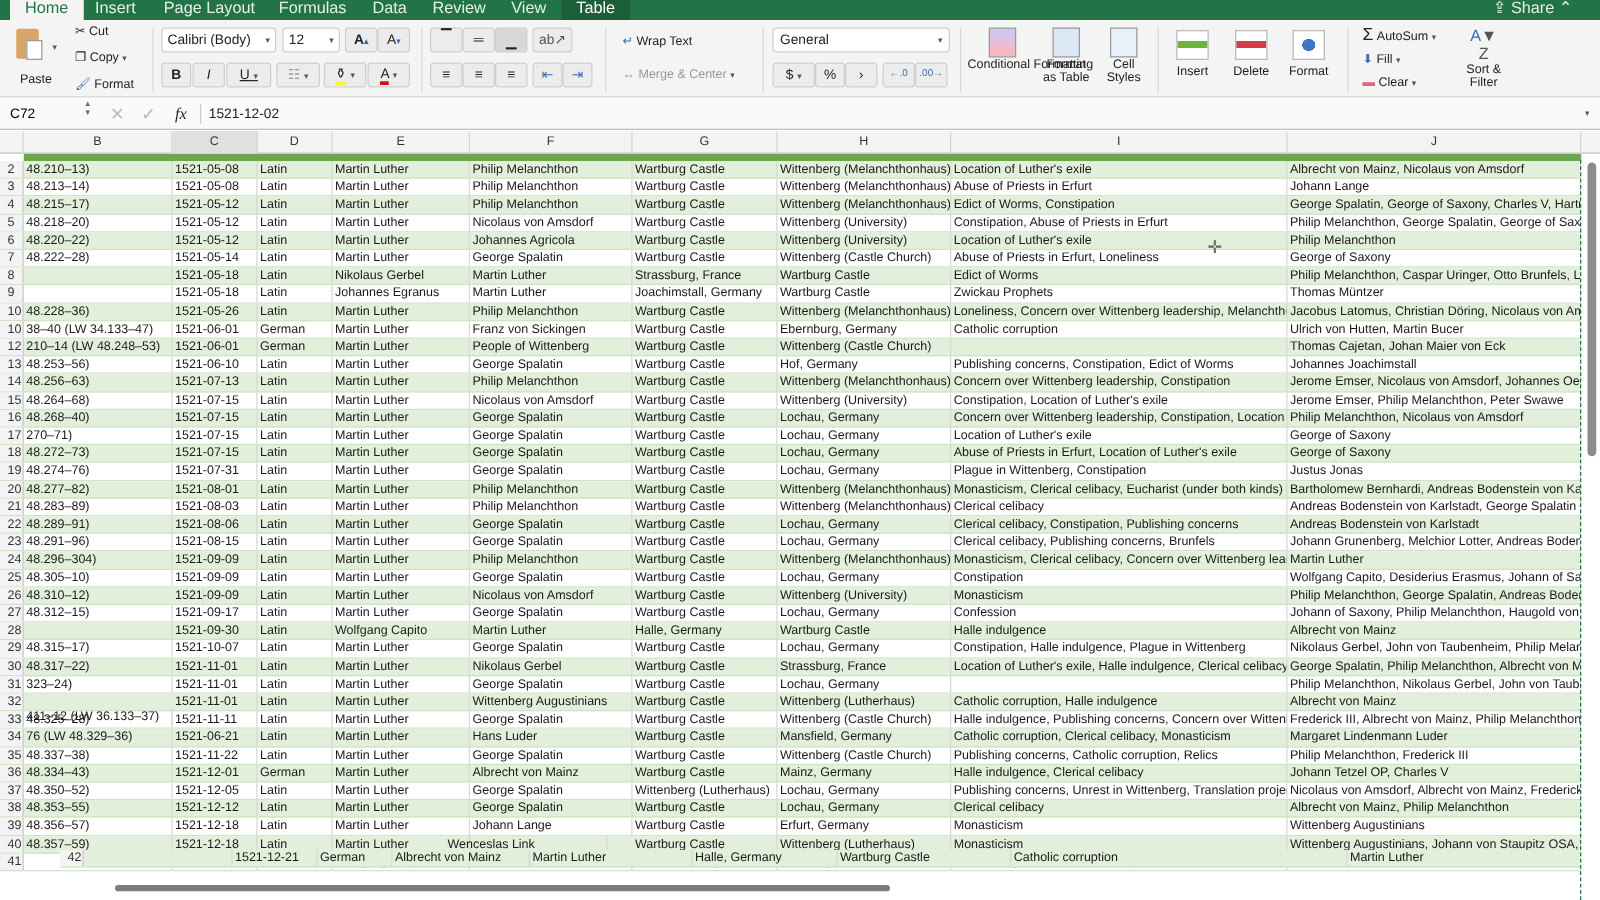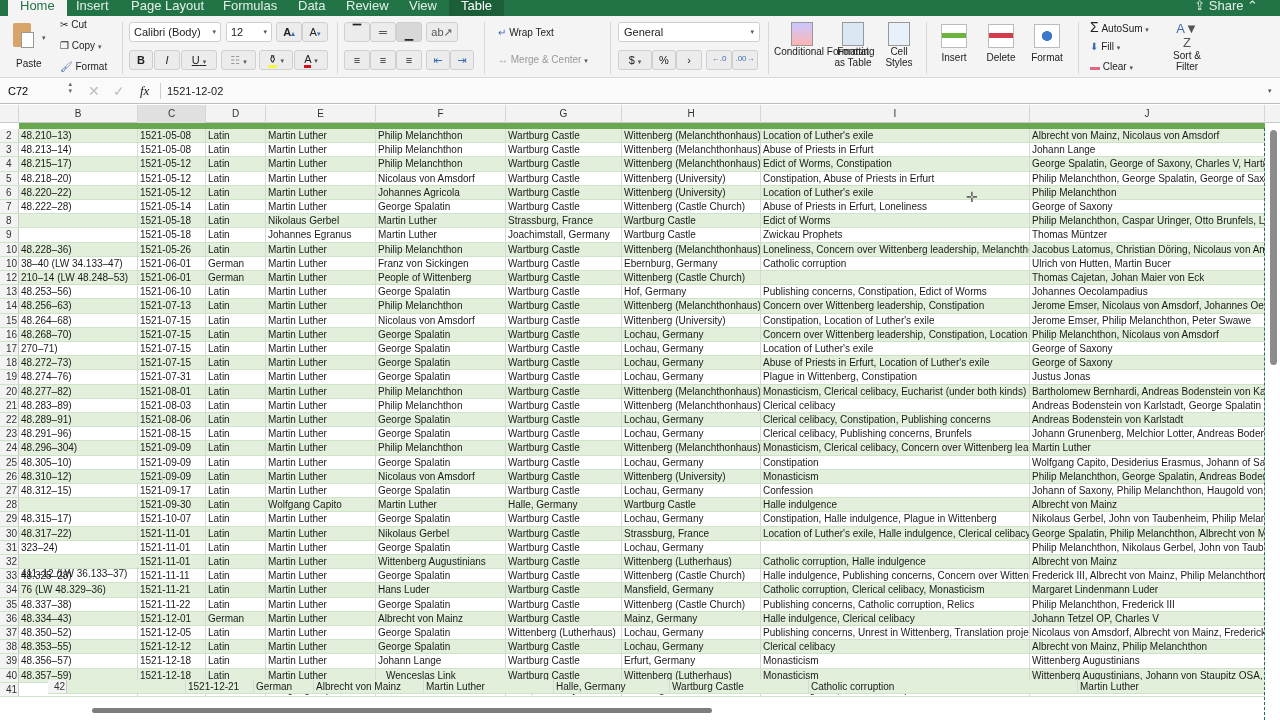--- a/index.html
+++ b/index.html
@@ -290,21 +290,21 @@
     <div class="row" style="top: 162.2px;">
       <div class="rownum">13</div>
       <div class="cell" style="left: 19px; width: 119px;">48.253–56)</div>
       <div class="cell" style="left: 138px; width: 68px;">1521-06-10</div>
       <div class="cell" style="left: 206px; width: 60px;">Latin</div>
       <div class="cell" style="left: 266px; width: 110px;">Martin Luther</div>
       <div class="cell" style="left: 376px; width: 130px;">George Spalatin</div>
       <div class="cell" style="left: 506px; width: 116px;">Wartburg Castle</div>
       <div class="cell" style="left: 622px; width: 139px;">Hof, Germany</div>
       <div class="cell" style="left: 761px; width: 269px;">Publishing concerns, Constipation, Edict of Worms</div>
-      <div class="cell" style="left: 1030px; width: 235px; overflow: hidden;">Johannes Oecolampadius</div>
+      <div class="cell" style="left: 1030px; width: 235px; overflow: hidden;">Johannes Joachimstall</div>
     </div>
     <div class="row alt" style="top: 176.4px;">
       <div class="rownum">14</div>
       <div class="cell" style="left: 19px; width: 119px;">48.256–63)</div>
       <div class="cell" style="left: 138px; width: 68px;">1521-07-13</div>
       <div class="cell" style="left: 206px; width: 60px;">Latin</div>
       <div class="cell" style="left: 266px; width: 110px;">Martin Luther</div>
       <div class="cell" style="left: 376px; width: 130px;">Philip Melanchthon</div>
       <div class="cell" style="left: 506px; width: 116px;">Wartburg Castle</div>
       <div class="cell" style="left: 622px; width: 139px;">Wittenberg (Melanchthonhaus)</div>
@@ -318,21 +318,21 @@
       <div class="cell" style="left: 206px; width: 60px;">Latin</div>
       <div class="cell" style="left: 266px; width: 110px;">Martin Luther</div>
       <div class="cell" style="left: 376px; width: 130px;">Nicolaus von Amsdorf</div>
       <div class="cell" style="left: 506px; width: 116px;">Wartburg Castle</div>
       <div class="cell" style="left: 622px; width: 139px;">Wittenberg (University)</div>
       <div class="cell" style="left: 761px; width: 269px;">Constipation, Location of Luther's exile</div>
       <div class="cell" style="left: 1030px; width: 235px; overflow: hidden;">Jerome Emser, Philip Melanchthon, Peter Swawe</div>
     </div>
     <div class="row alt" style="top: 204.8px;">
       <div class="rownum">16</div>
-      <div class="cell" style="left: 19px; width: 119px;">48.268–70)</div>
+      <div class="cell" style="left: 19px; width: 119px;">48.268–40)</div>
       <div class="cell" style="left: 138px; width: 68px;">1521-07-15</div>
       <div class="cell" style="left: 206px; width: 60px;">Latin</div>
       <div class="cell" style="left: 266px; width: 110px;">Martin Luther</div>
       <div class="cell" style="left: 376px; width: 130px;">George Spalatin</div>
       <div class="cell" style="left: 506px; width: 116px;">Wartburg Castle</div>
       <div class="cell" style="left: 622px; width: 139px;">Lochau, Germany</div>
       <div class="cell" style="left: 761px; width: 269px;">Concern over Wittenberg leadership, Constipation, Location o</div>
       <div class="cell" style="left: 1030px; width: 235px; overflow: hidden;">Philip Melanchthon, Nicolaus von Amsdorf</div>
     </div>
     <div class="row" style="top: 219px;">
@@ -535,21 +535,21 @@
       <div class="cell" style="left: 266px; width: 110px;">Martin Luther</div>
       <div class="cell" style="left: 376px; width: 130px;">George Spalatin</div>
       <div class="cell" style="left: 506px; width: 116px;">Wartburg Castle</div>
       <div class="cell" style="left: 622px; width: 139px;">Wittenberg (Castle Church)</div>
       <div class="cell" style="left: 761px; width: 269px;">Halle indulgence, Publishing concerns, Concern over Wittenberg</div>
       <div class="cell" style="left: 1030px; width: 235px; overflow: hidden;">Frederick III, Albrecht von Mainz, Philip Melanchthon, Geo</div>
     </div>
     <div class="row alt" style="top: 460.4px;">
       <div class="rownum">34</div>
       <div class="cell" style="left: 19px; width: 119px;">76 (LW 48.329–36)</div>
-      <div class="cell" style="left: 138px; width: 68px;">1521-11-21</div>
+      <div class="cell" style="left: 138px; width: 68px;">1521-06-21</div>
       <div class="cell" style="left: 206px; width: 60px;">Latin</div>
       <div class="cell" style="left: 266px; width: 110px;">Martin Luther</div>
       <div class="cell" style="left: 376px; width: 130px;">Hans Luder</div>
       <div class="cell" style="left: 506px; width: 116px;">Wartburg Castle</div>
       <div class="cell" style="left: 622px; width: 139px;">Mansfield, Germany</div>
       <div class="cell" style="left: 761px; width: 269px;">Catholic corruption, Clerical celibacy, Monasticism</div>
       <div class="cell" style="left: 1030px; width: 235px; overflow: hidden;">Margaret Lindenmann Luder</div>
     </div>
     <div class="row" style="top: 474.6px;">
       <div class="rownum">35</div>
@@ -610,21 +610,21 @@
       <div class="cell" style="left: 622px; width: 139px;">Erfurt, Germany</div>
       <div class="cell" style="left: 761px; width: 269px;">Monasticism</div>
       <div class="cell" style="left: 1030px; width: 235px; overflow: hidden;">Wittenberg Augustinians</div>
     </div>
     <div class="row alt" style="top: 545.6px;">
       <div class="rownum">40</div>
       <div class="cell" style="left: 19px; width: 119px;">48.357–59)</div>
       <div class="cell" style="left: 138px; width: 68px;">1521-12-18</div>
       <div class="cell" style="left: 206px; width: 60px;">Latin</div>
       <div class="cell" style="left: 266px; width: 110px;">Martin Luther</div>
-      <div class="cell" style="left: 384px; width: 130px;">Wenceslas Link</div>
+      <div class="cell" style="left: 356px; width: 130px;">Wenceslas Link</div>
       <div class="cell" style="left: 506px; width: 116px;">Wartburg Castle</div>
       <div class="cell" style="left: 622px; width: 139px;">Wittenberg (Lutherhaus)</div>
       <div class="cell" style="left: 761px; width: 269px;">Monasticism</div>
       <div class="cell" style="left: 1030px; width: 235px; overflow: hidden;">Wittenberg Augustinians, Johann von Staupitz OSA, Matt</div>
     </div>
     <div class="row" style="top: 559.8px;">
       <div class="rownum">41</div>
       <div class="cell" style="left: 19px; width: 119px;"></div>
       <div class="cell" style="left: 138px; width: 68px;">1521-12-21</div>
       <div class="cell" style="left: 206px; width: 60px;">Latin</div>

